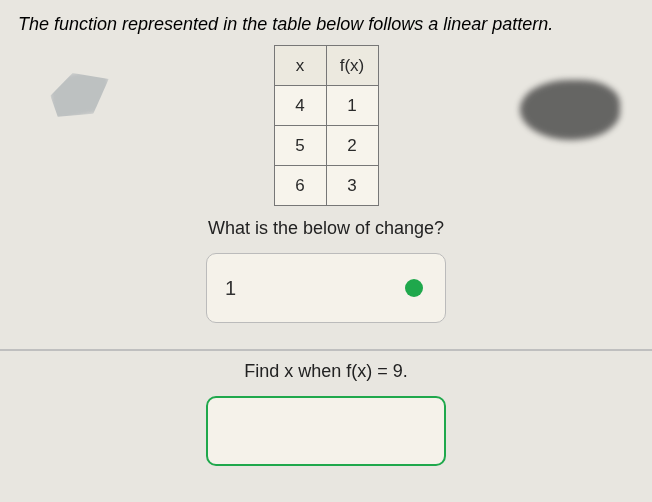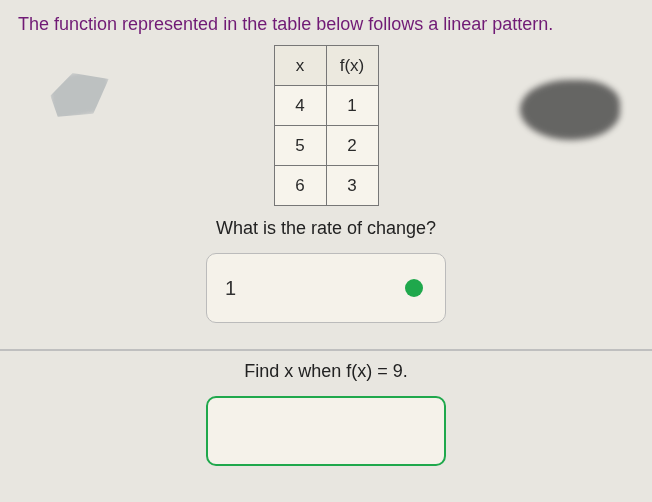--- a/index.html
+++ b/index.html
@@ -8,21 +8,22 @@
       height: 502px;
       font-family: Arial, Helvetica, sans-serif;
       background: #e8e6e0;
       color: #2a2a2a;
       position: relative;
       overflow: hidden;
     }
     .prompt-text {
       font-size: 18px;
       padding: 14px 18px 8px 18px;
-      color: #701a75;
+      color: #000000;
+      font-style: italic;
     }
     .table-wrap {
       display: flex;
       justify-content: center;
       margin-top: 2px;
     }
     table.fn-table {
       border-collapse: collapse;
       background: #f7f4ec;
     }
@@ -137,21 +138,21 @@
       <td>2</td>
     </tr>
     <tr>
       <td>6</td>
       <td>3</td>
     </tr>
   </tbody>
     </table>
 </div>
 
-<div class="q-text">What is the rate of change?</div>
+<div class="q-text">What is the below of change?</div>
 
 <div class="answer-box">
   <input type="text" value="1" style="">
   <span class="dot"></span>
 </div>
 
 <hr class="divider">
 
 <div class="q2-text">Find x when f(x) = 9.</div>
 

